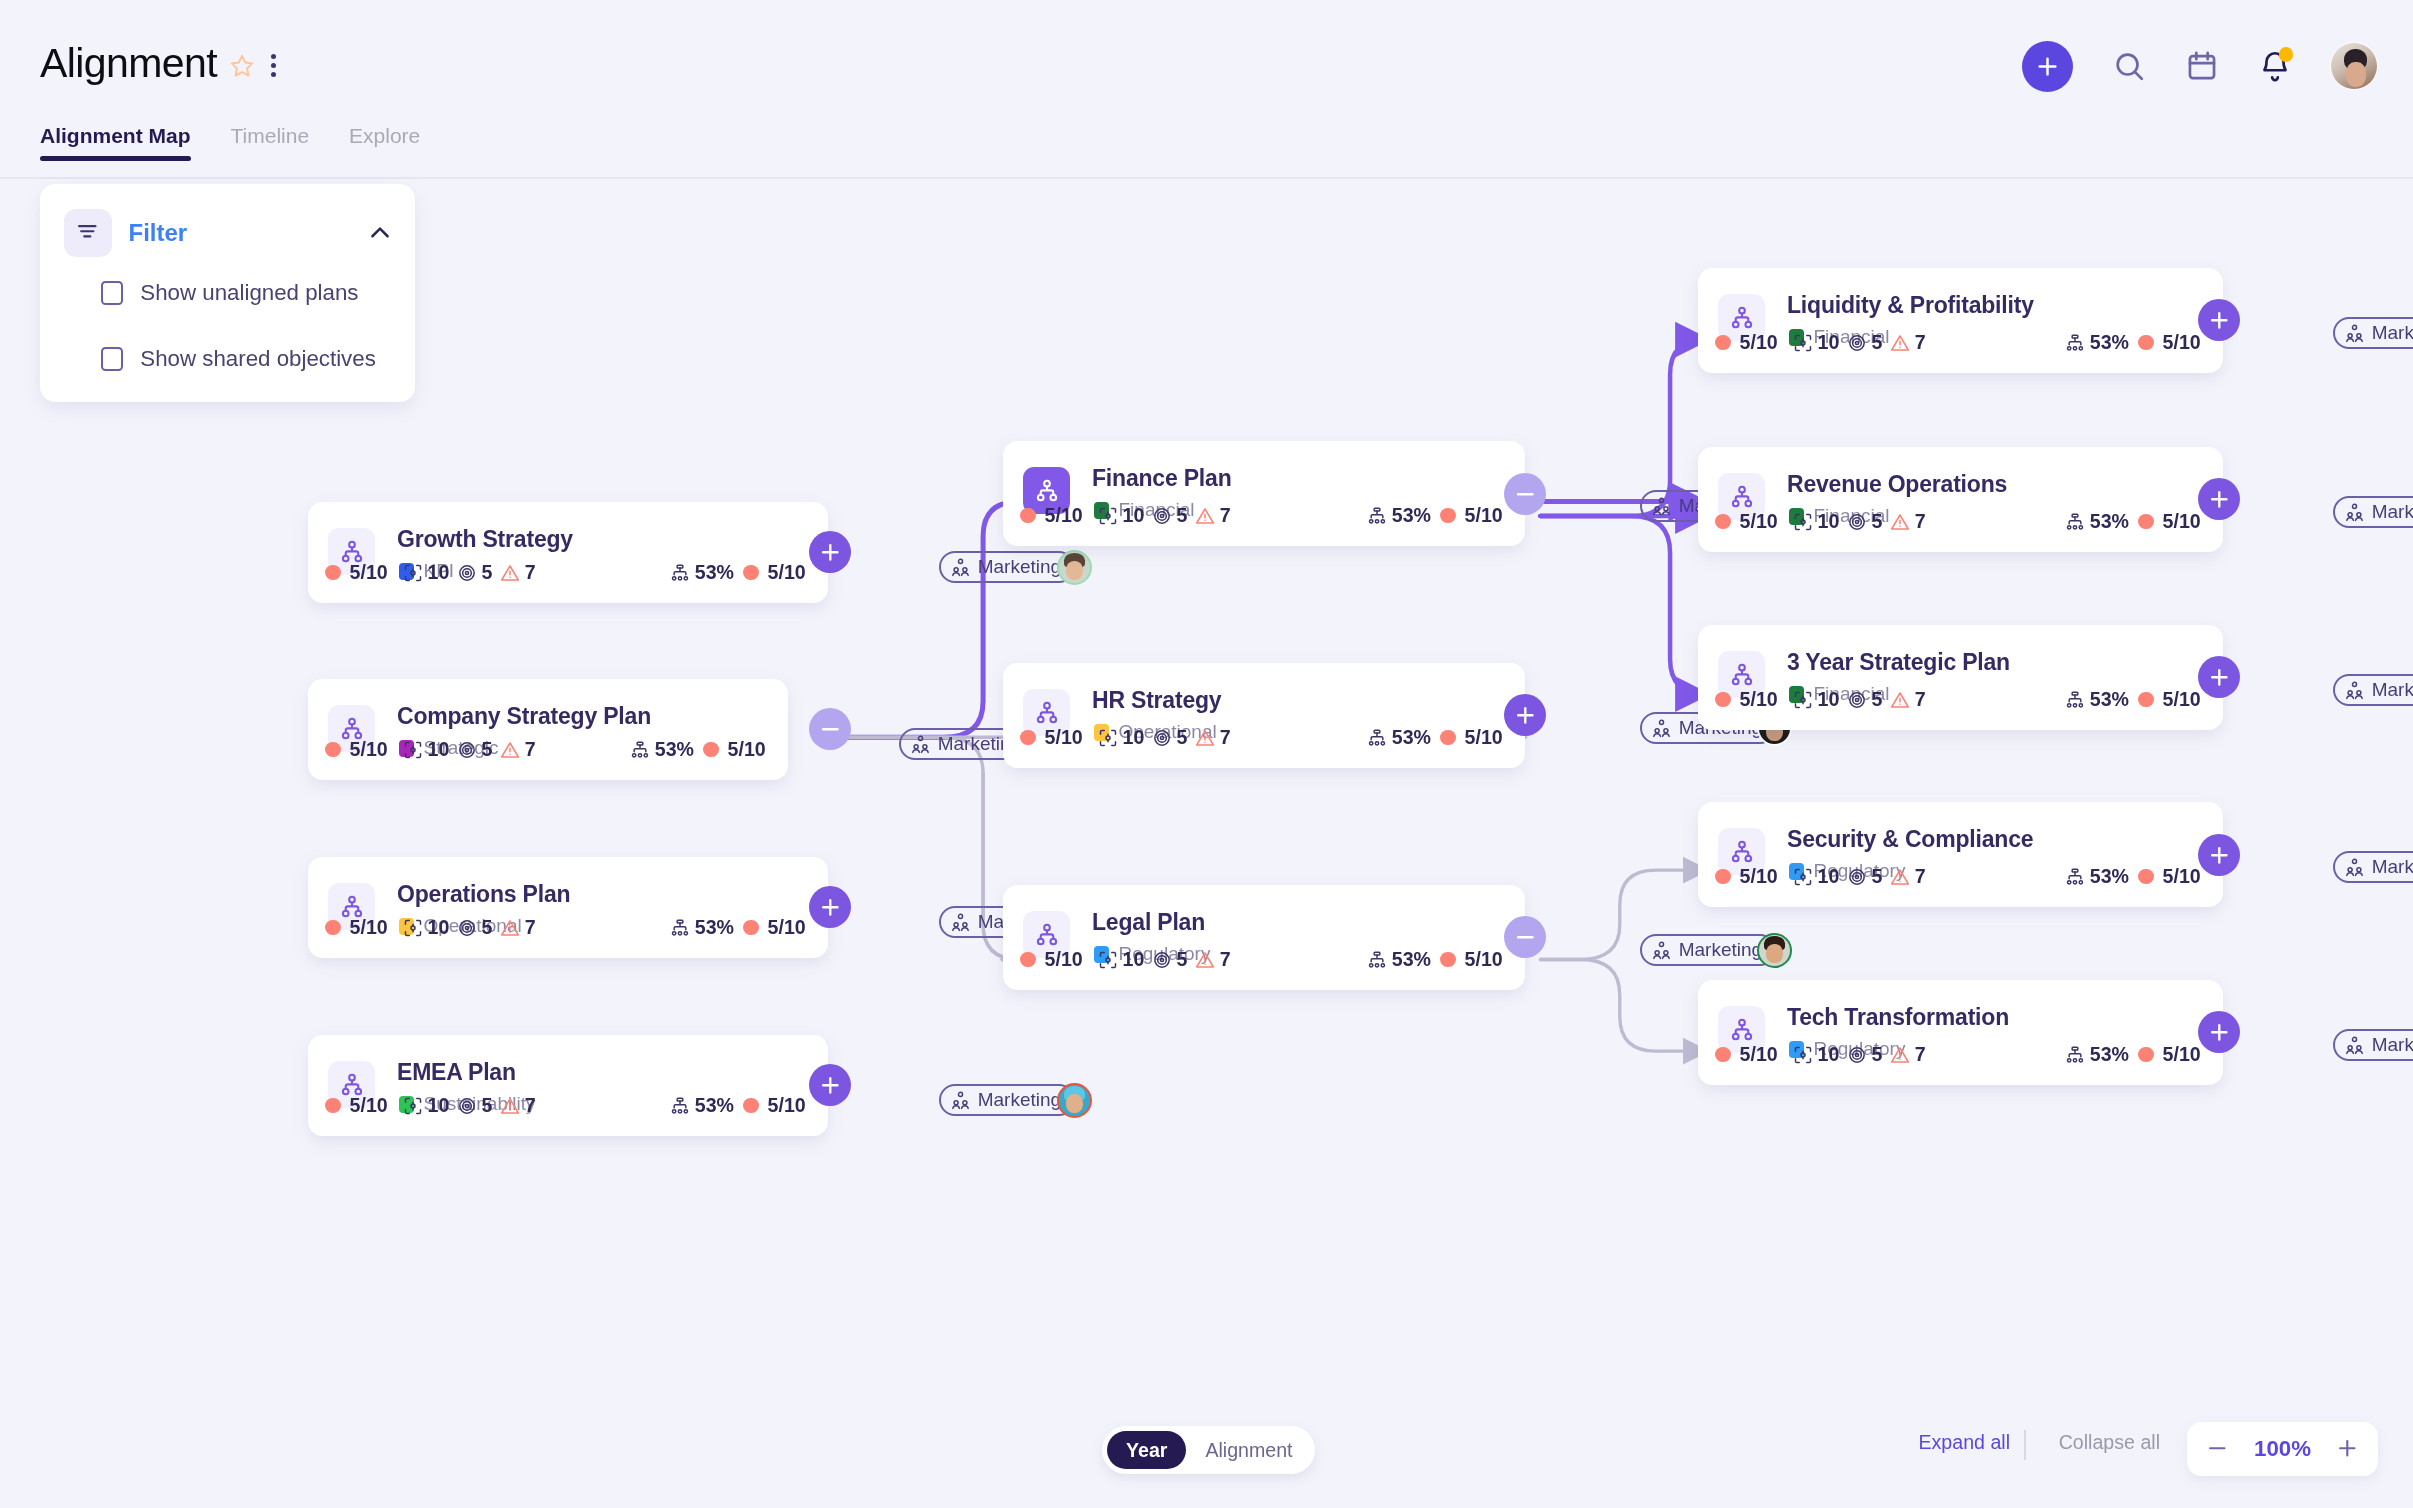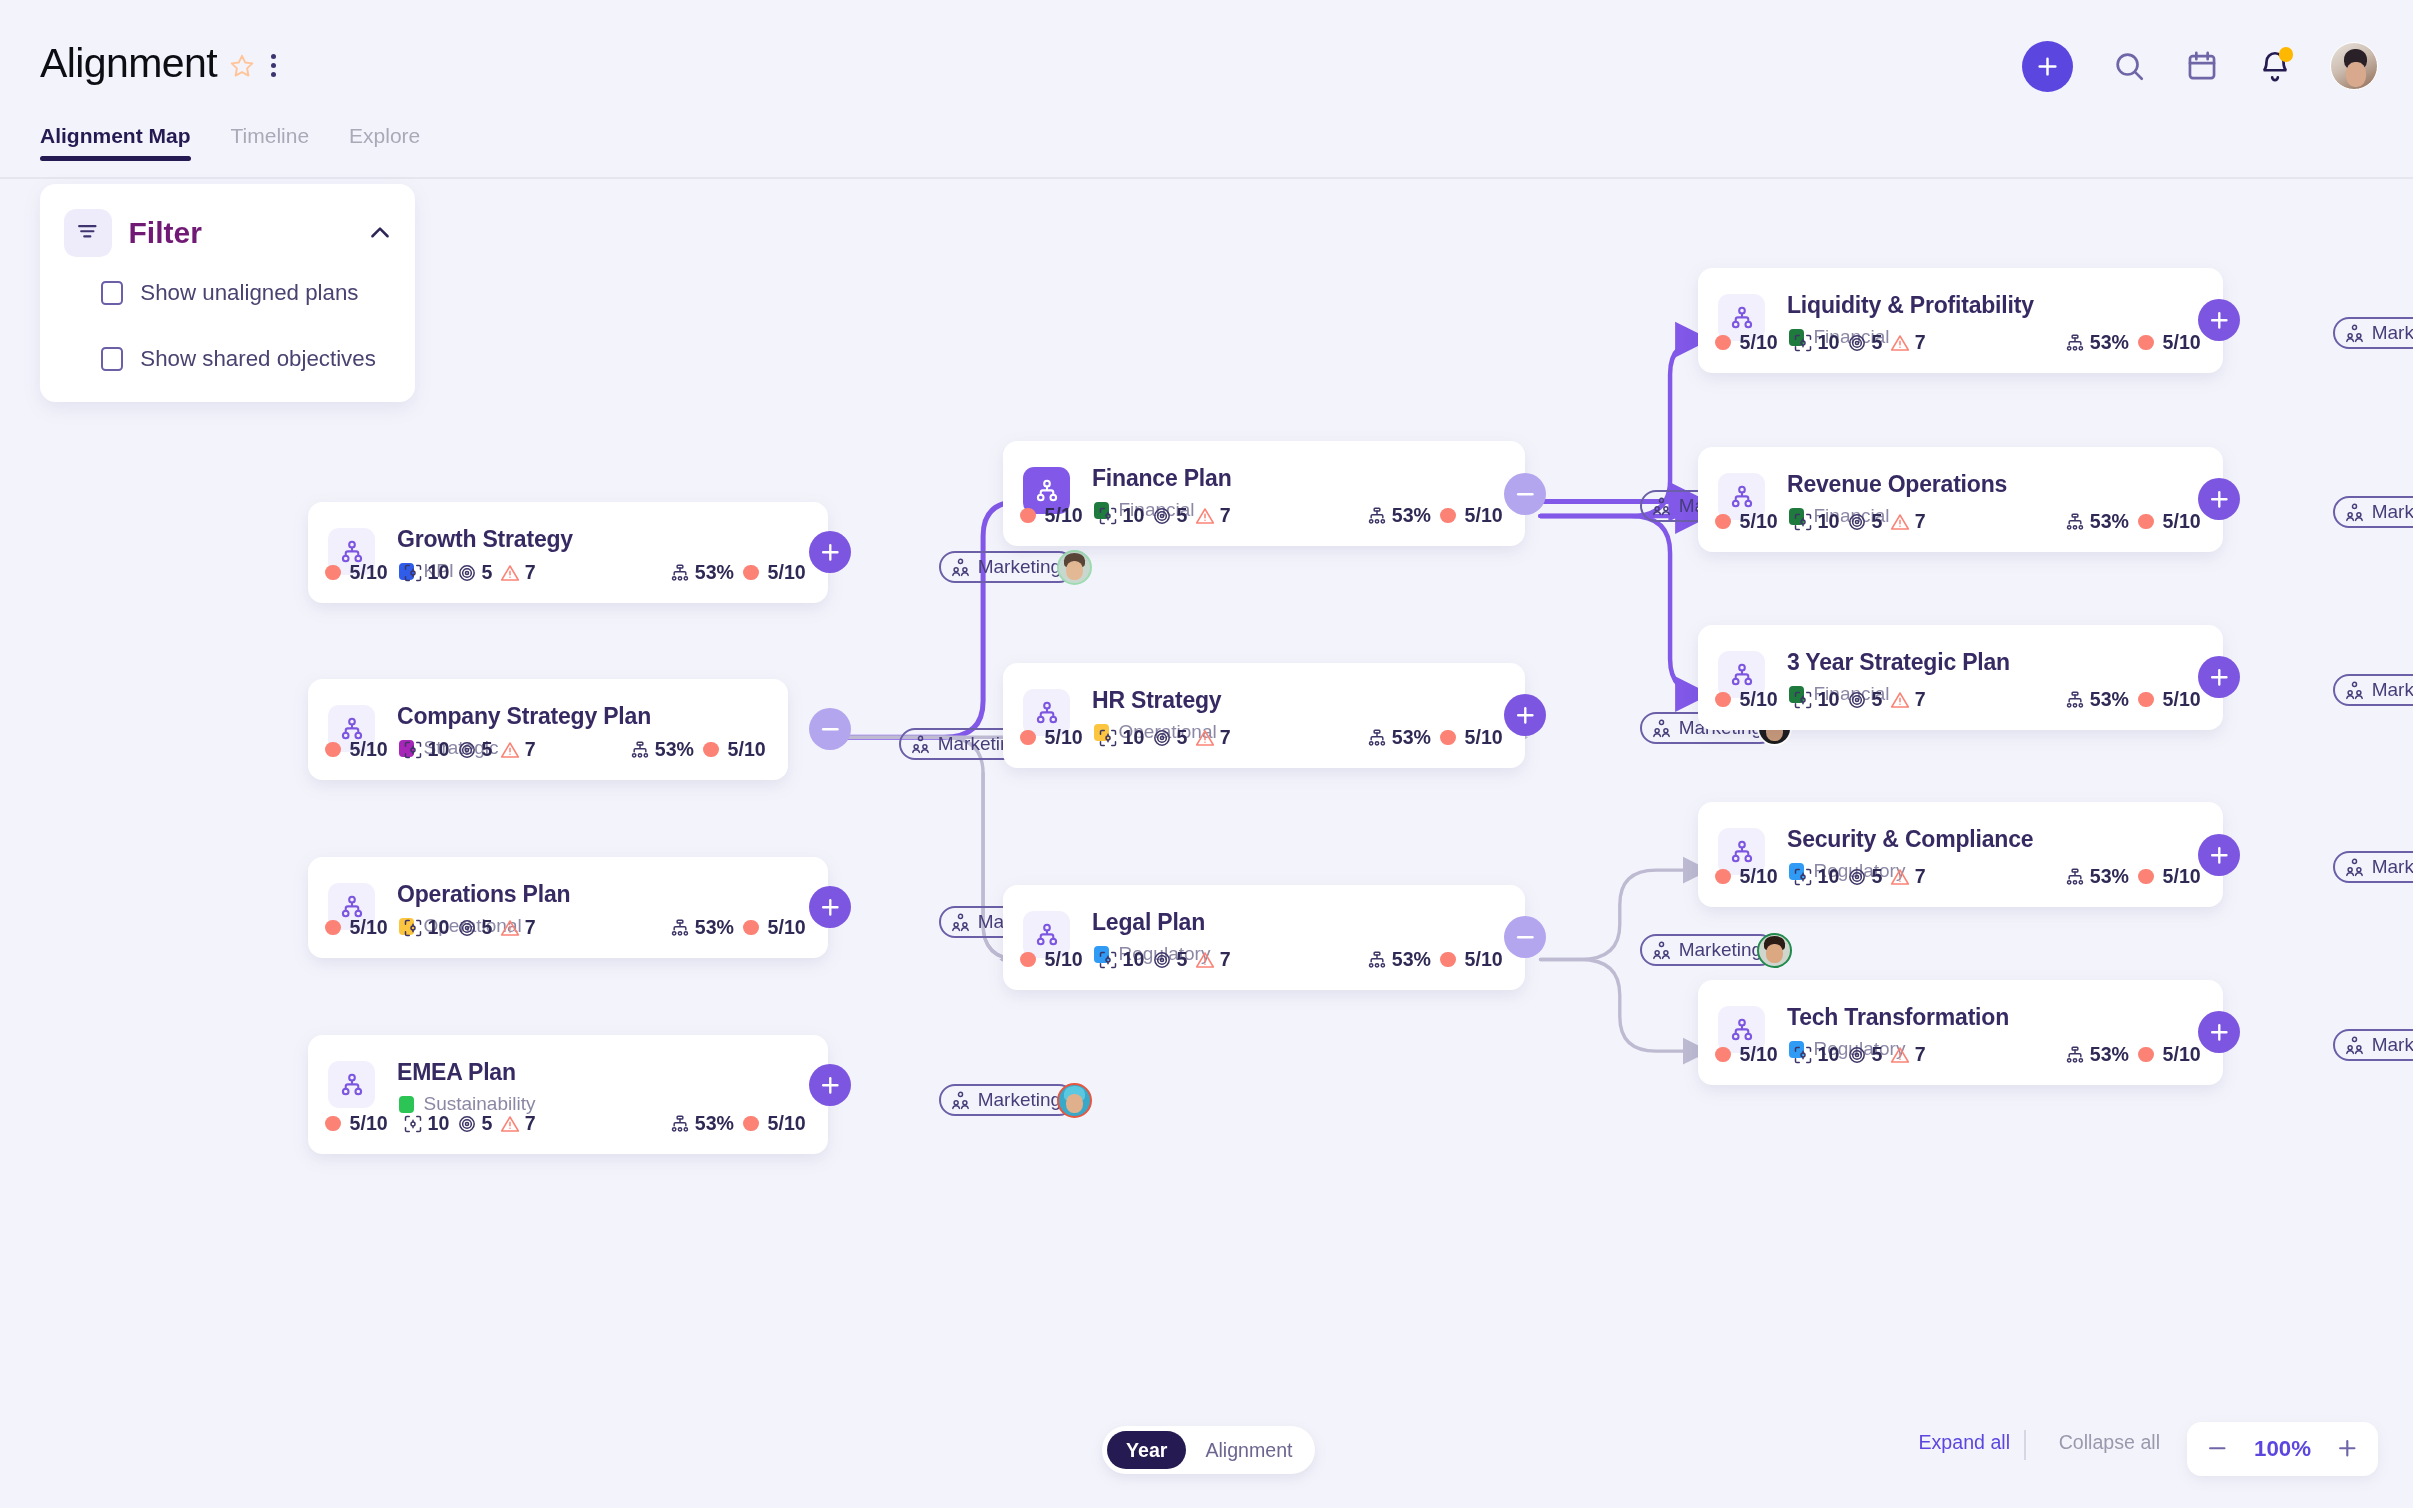--- a/index.html
+++ b/index.html
@@ -52,21 +52,21 @@
   .filter-panel {
     position: absolute; left: 40px; top: 184px; width: 375px; height: 218px;
     background: #ffffff; border-radius: 15.6px; box-shadow: 0 6.7px 19px rgba(60,50,120,.09);
   }
   .filter-head { position: absolute; left: 23.5px; top: 24.6px; right: 22.3px; display: flex; align-items: center; }
   .filter-badge {
     width: 48px; height: 48px; border-radius: 12.3px; background: #eeebfb;
     display: flex; align-items: center; justify-content: center;
   }
   .filter-badge svg { width: 24.6px; height: 24.6px; }
-  .filter-title { font-size: 30px; font-weight: 700; color: #701a75; margin-left: 17px; }
+  .filter-title { font-size: 24px; font-weight: 700; color: #3b82f6; margin-left: 17px; }
   .chevron-up { margin-left: auto; width: 26px; height: 26px; }
   .fopt { position: absolute; left: 61px; display: flex; align-items: center; gap: 17px; }
   .fopt1 { top: 96px; } .fopt2 { top: 162px; }
   .cbox { width: 22.3px; height: 24.6px; border: 2.8px solid #6b5fa8; border-radius: 4.5px; }
   .fopt span { font-size: 22.3px; color: #4a4270; }
 
   
   #wires { position: absolute; left: 0; top: 0; width: 2413px; height: 1508px; pointer-events: none; }
 
   .card {
@@ -468,21 +468,21 @@
         </span>
        <span class="dot-r"></span>
        <span class="score">5/10</span>
      </div>
     </div>
     <div class="node-btn plus" style="left: 809px; top: 886px;">
       <svg viewBox="0 0 24 24" stroke="#fff" stroke-width="2.3" stroke-linecap="round">
         <path d="M12 5v14M5 12h14"></path>
       </svg>
     </div>
-    <div class="card" style="left: 308px; top: 1035px; width: 520px; height: 119px;">
+    <div class="card" style="left: 308px; top: 1035px; width: 520px; height: 101px;">
       <div class="card-ic">
         <svg viewBox="0 0 24 24" fill="none" stroke="#7c56e0" stroke-width="1.9">
   <circle cx="12" cy="5.2" r="2.6"></circle>
           <circle cx="6.2" cy="18" r="2.6"></circle>
           <circle cx="17.8" cy="18" r="2.6"></circle>
   <path d="M12 7.8v3.6M6.2 15.4v-2a2 2 0 0 1 2-2h7.6a2 2 0 0 1 2 2v2" stroke-linecap="round"></path>
         </svg>
       </div>
      <div class="card-title">EMEA Plan</div>
      <div class="card-cat">

